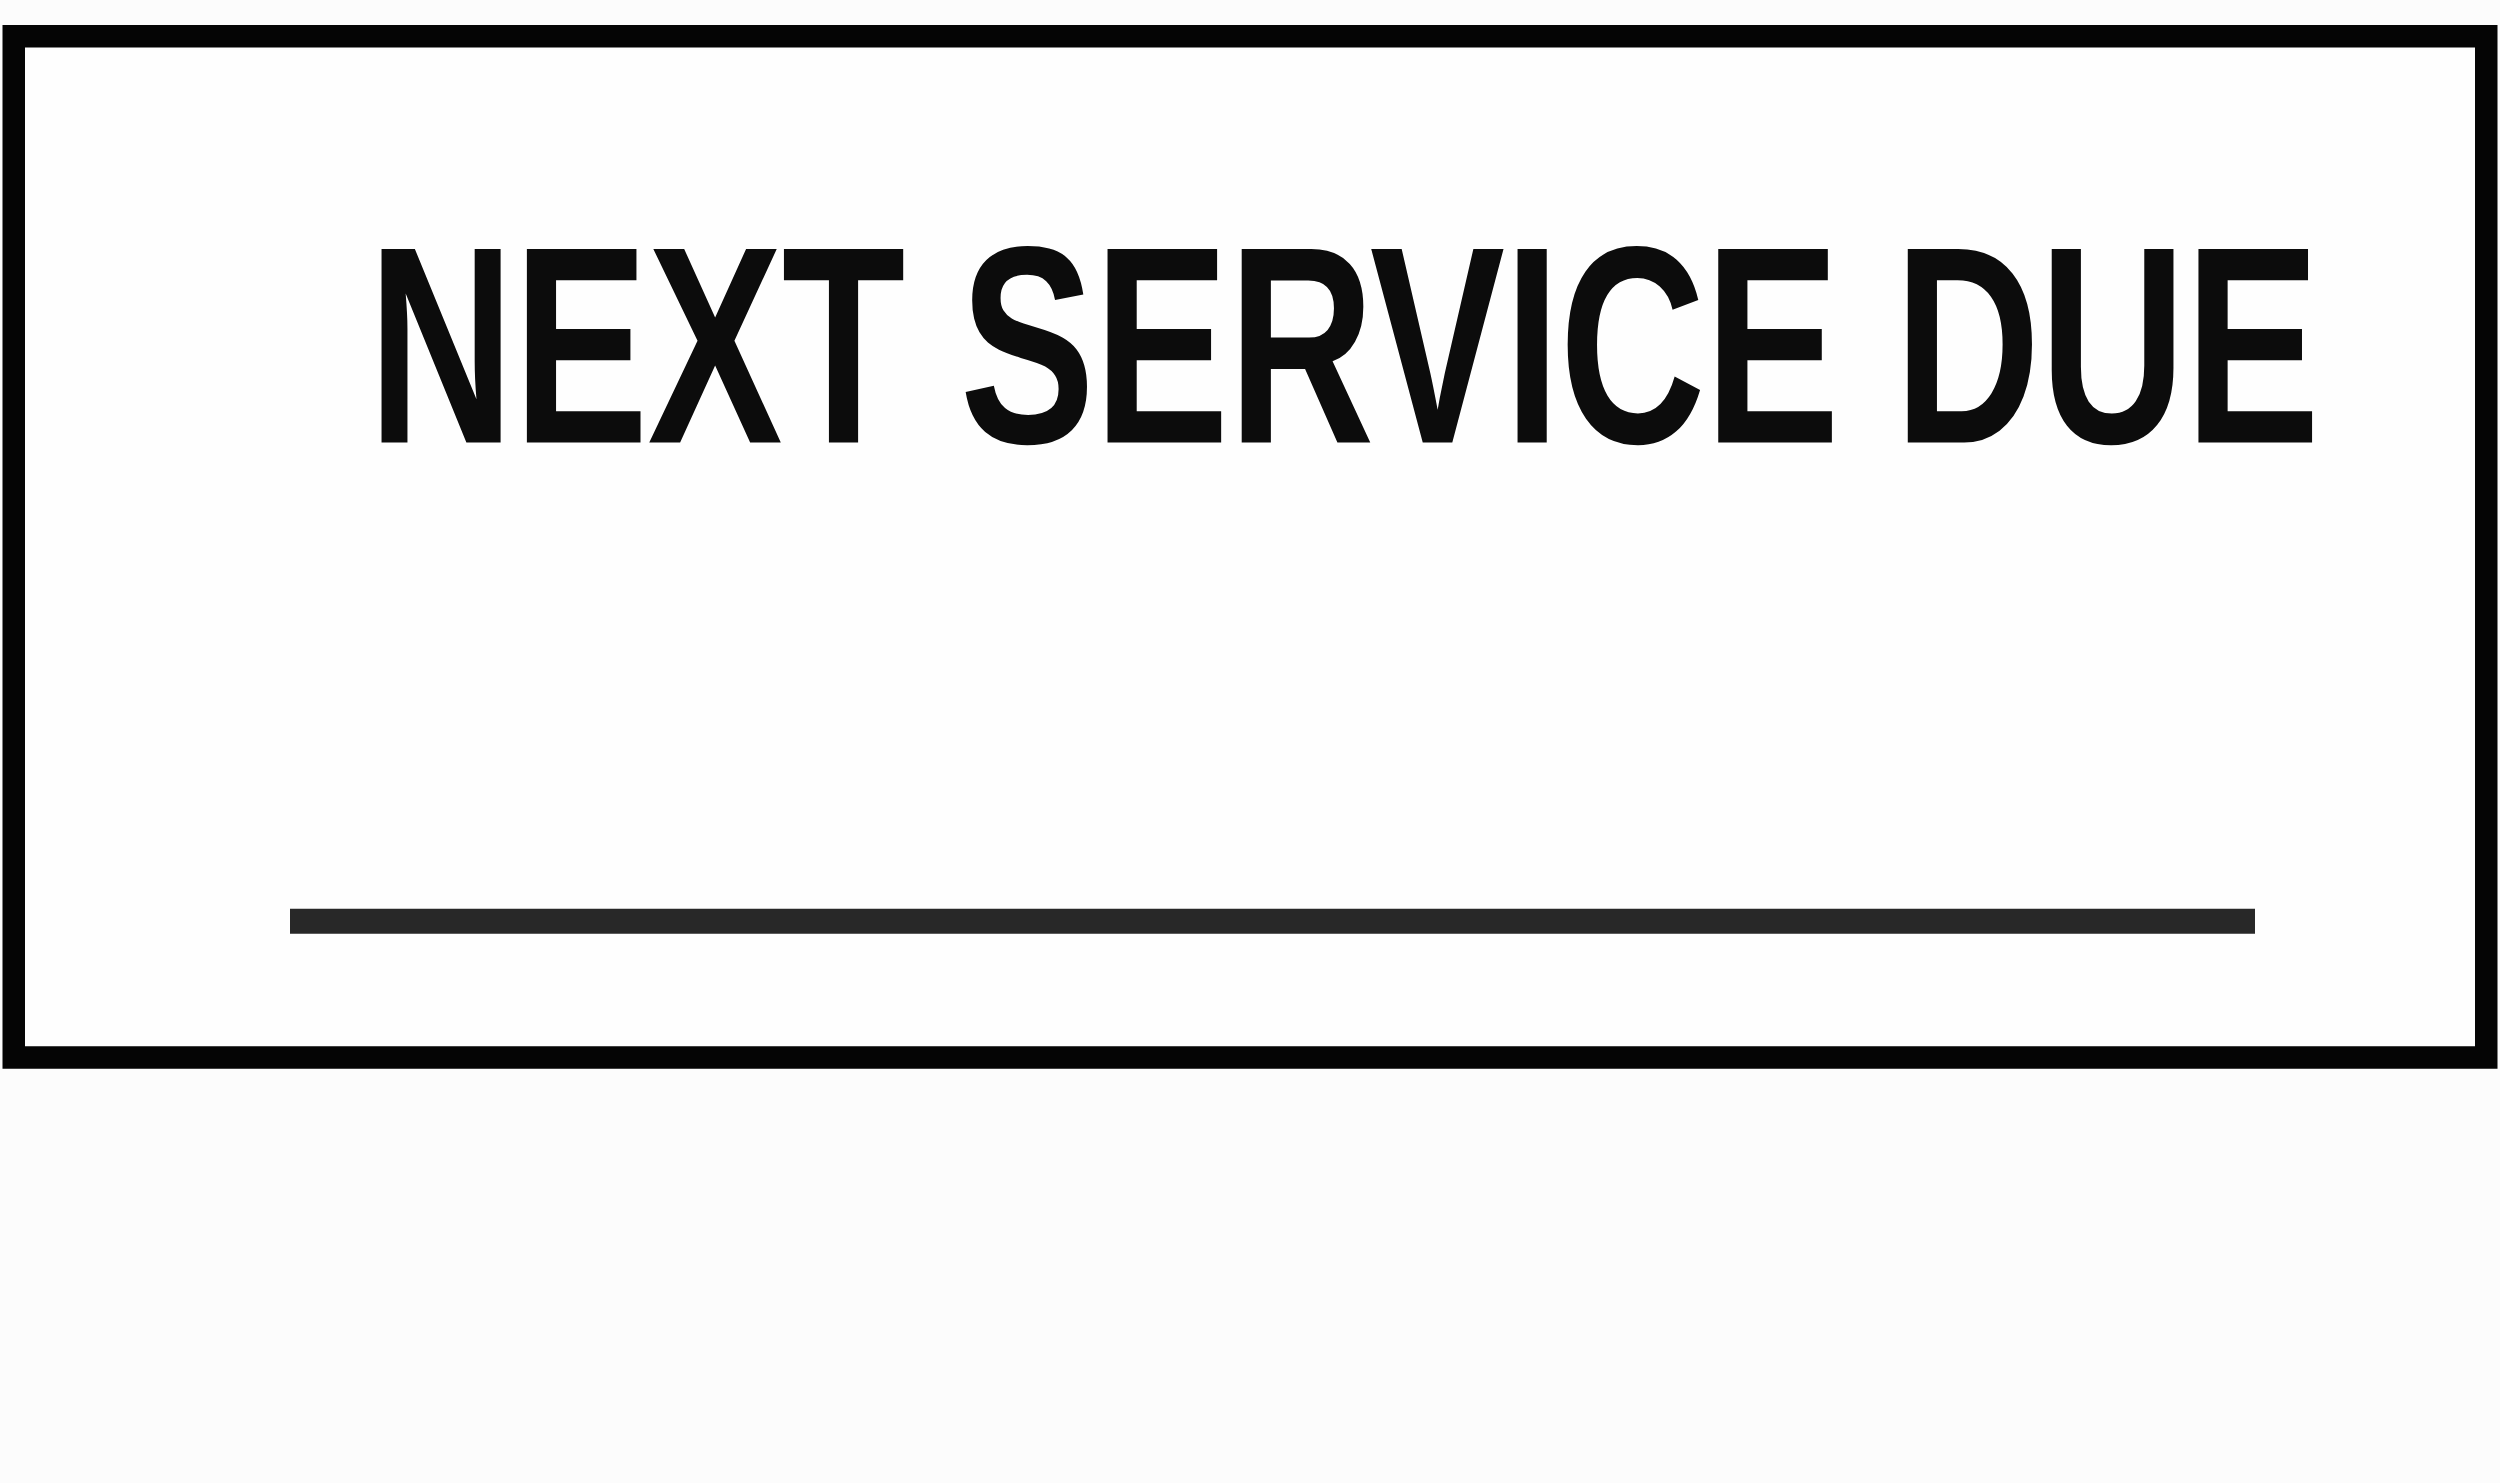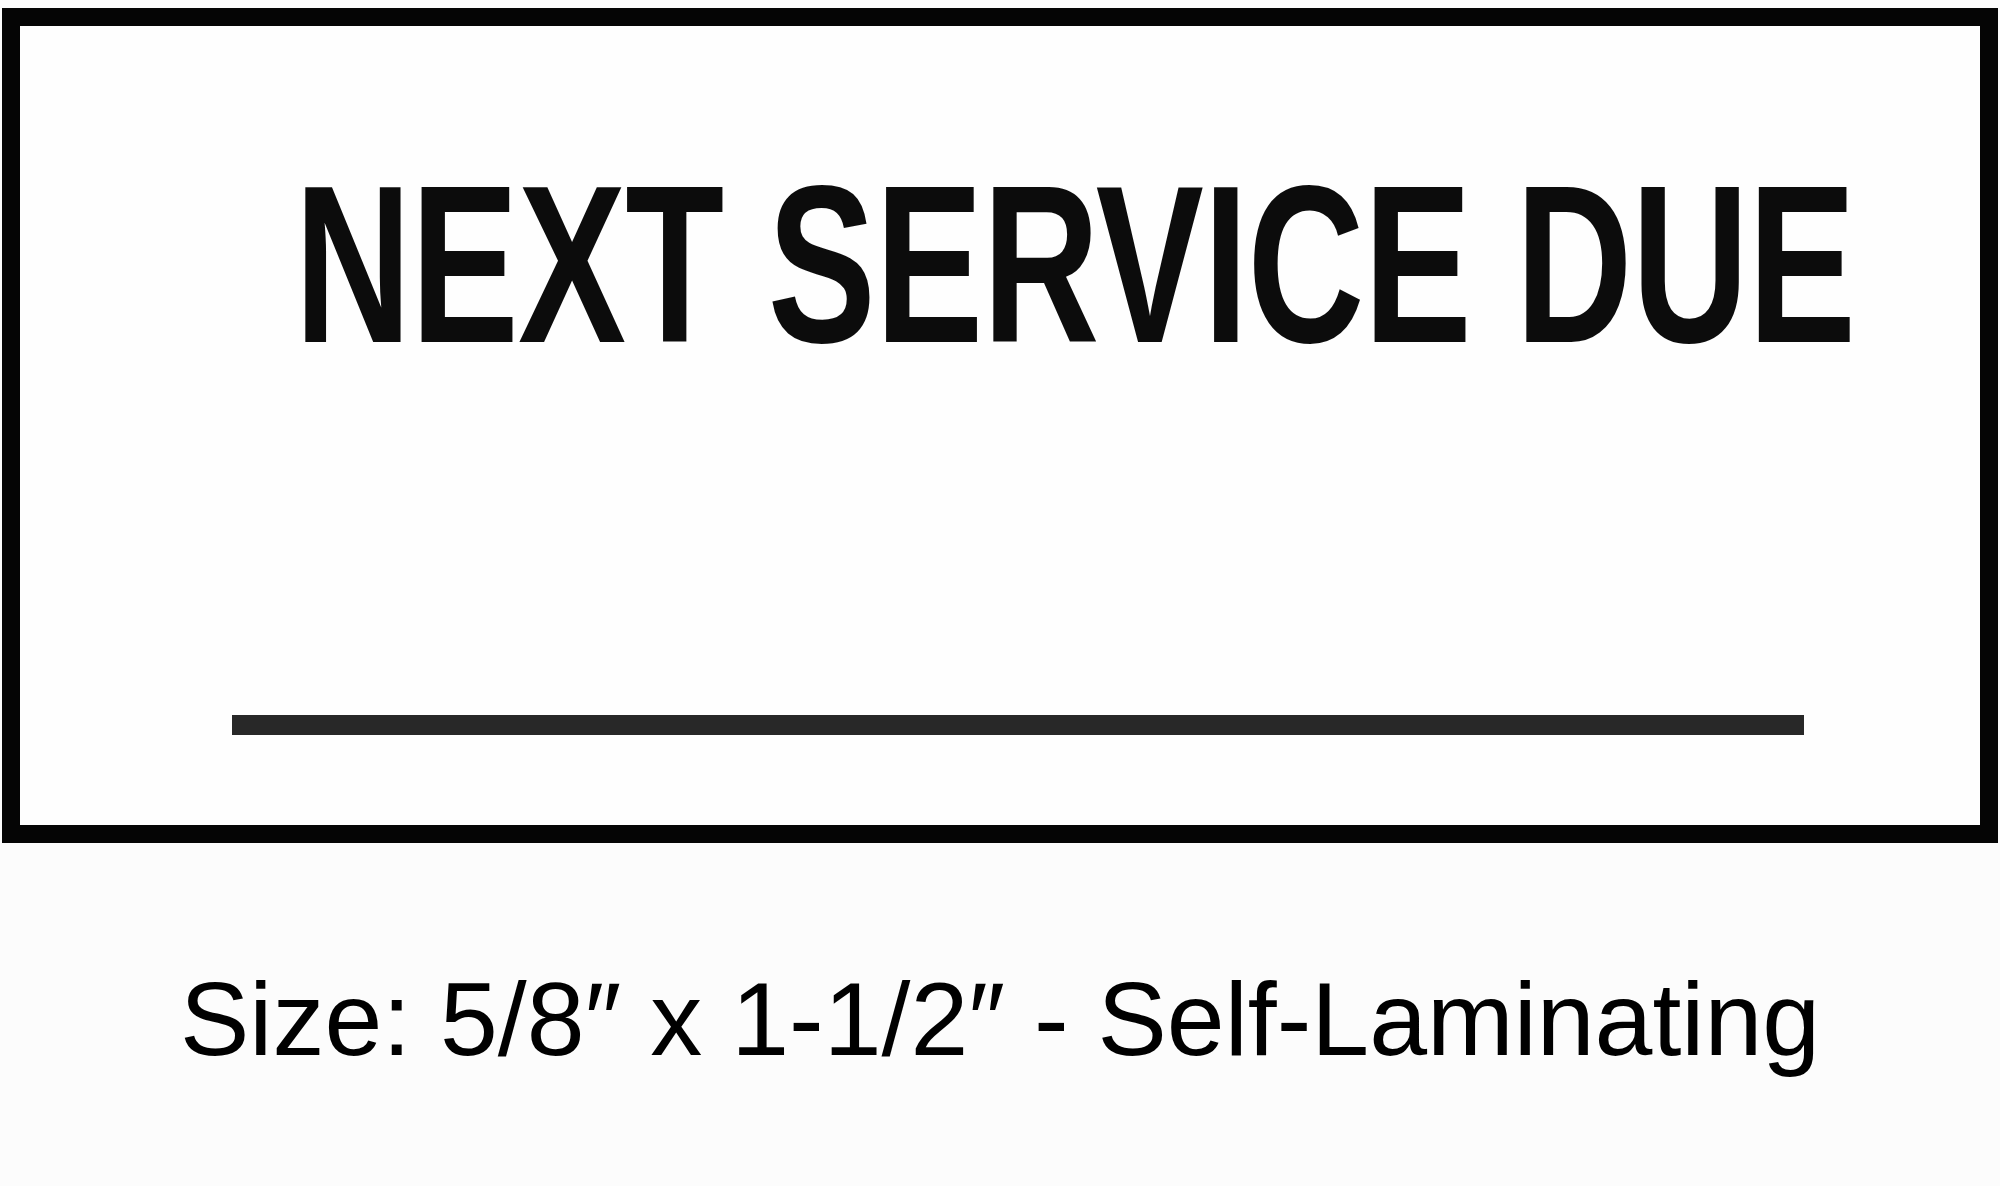--- a/index.html
+++ b/index.html
@@ -11,21 +11,21 @@
     position: relative;
     width: 2000px;
     height: 1186px;
     overflow: hidden;
     background: var(--page_bg, #fcfcfc);
     font-family: "Liberation Sans", sans-serif;
   }
   .label-card {
     position: absolute;
     left: 2px;
-    top: 8px;
+    top: 20px;
     width: 1996px;
     height: 835px;
     box-sizing: border-box;
     border: 18px solid var(--border, #050505);
     background: var(--label_bg, #fefefe);
   }
   .label-title {
     position: absolute;
     left: 0;
     top: 126px;
@@ -64,15 +64,14 @@
 </head>
 <body>
 
 <div class="screen">
 
   <div class="label-card">
     <div class="label-title">NEXT SERVICE DUE</div>
     <div class="write-in-line"></div>
   </div>
 
-  <div class="size-caption">Size: 5/8″ x 1-1/2″ - Self-Laminating</div>
 
 </div>
 
 </body></html>

